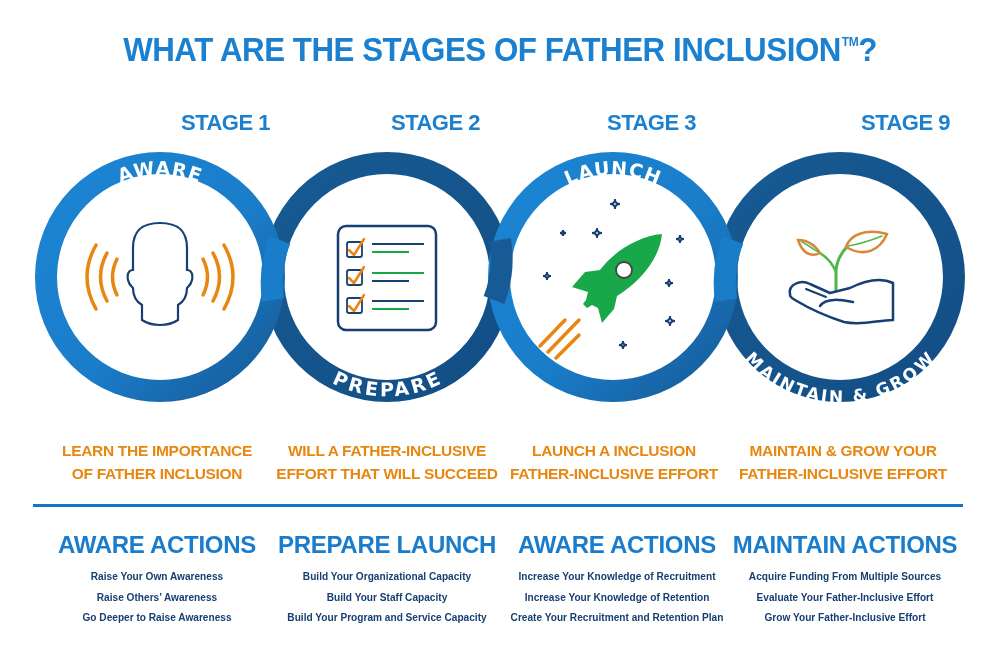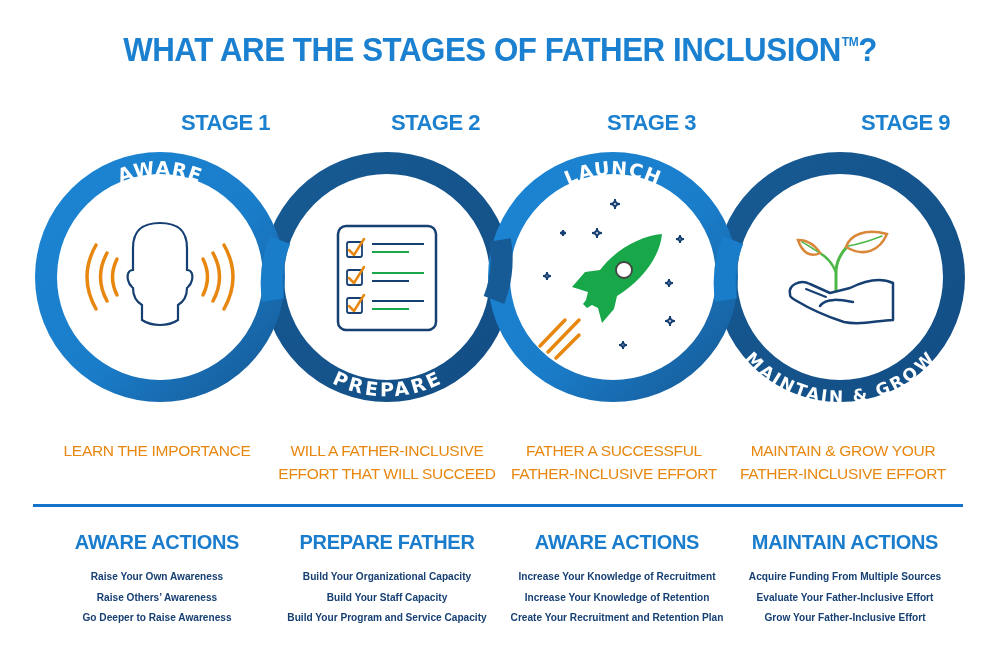--- a/index.html
+++ b/index.html
@@ -11,28 +11,28 @@
       transform: scaleX(0.92); transform-origin: center;
     }
     .title sup { font-size: 13px; vertical-align: top; position: relative; top: 4px; margin-left: 1px; }
     .stage-label {
       position: absolute; top: 110px; width: 220px; margin-left: -110px; text-align: right;
       color: #1a80cf; font-weight: bold; font-size: 22px; letter-spacing: -0.5px;
     }
     #rings { position: absolute; left: 0; top: 0; }
     .desc {
       position: absolute; top: 439px; width: 240px; margin-left: -120px; text-align: center;
-      color: #e8870f; font-weight: normal; font-size: 15.5px; line-height: 23px; letter-spacing: -0.3px;
+      color: #e8870f; font-weight: bold; font-size: 15.5px; line-height: 23px; letter-spacing: -0.3px;
     }
     .divider {
       position: absolute; left: 33px; top: 504px; width: 930px; height: 3px; background: #1474cc;
     }
     .actions-title {
       position: absolute; top: 531px; width: 240px; margin-left: -120px; text-align: center;
-      color: #1a7ccc; font-weight: bold; font-size: 20px; letter-spacing: -0.3px;
+      color: #1a7ccc; font-weight: bold; font-size: 24px; letter-spacing: -0.3px;
     }
     .actions-list {
       position: absolute; top: 566px; width: 250px; margin-left: -125px; text-align: center;
       color: #163f72; font-weight: bold; font-size: 11.5px; line-height: 20.5px;
       list-style: none; padding: 0; margin-top: 0; margin-bottom: 0;
       transform: scaleX(0.88); transform-origin: center top;
     }
     .actions-list li { white-space: nowrap; }
   </style>
 </head>
@@ -157,38 +157,39 @@
       <path d="M 818,252 C 812,248 806,244 802,242" stroke="#4db848" stroke-width="1.5"></path>
     </g>
     <path d="M 790,294 C 788,285 800,279 810,284 L 830,293 L 850,288 C 862,282 878,276 893,283 L 893,320 C 878,320 862,326 844,322 C 825,316 805,306 795,300 C 790,297 790,296 790,294 Z" fill="#ffffff" stroke="#163f72" stroke-width="2.5" stroke-linejoin="round"></path>
     <path d="M 820,306 C 826,297 842,300 853,302" fill="none" stroke="#163f72" stroke-width="2.5" stroke-linecap="round"></path>
     <path d="M 806,289 L 826,297" fill="none" stroke="#163f72" stroke-width="2" stroke-linecap="round"></path>
   </g>
 </svg>
 
 <div class="desc" style="left:157px">
   <div>LEARN THE IMPORTANCE</div>
+  <div>OF FATHER INCLUSION</div>
 </div>
 <div class="desc" style="left:387px">
   <div>WILL A FATHER-INCLUSIVE</div>
   <div>EFFORT THAT WILL SUCCEED</div>
 </div>
 <div class="desc" style="left:614px">
-  <div>FATHER A SUCCESSFUL</div>
+  <div>LAUNCH A INCLUSION</div>
   <div>FATHER-INCLUSIVE EFFORT</div>
 </div>
 <div class="desc" style="left:843px">
   <div>MAINTAIN &amp; GROW YOUR</div>
   <div>FATHER-INCLUSIVE EFFORT</div>
 </div>
 
 <div class="divider"></div>
 
 <div class="actions-title" style="left:157px">AWARE ACTIONS</div>
-<div class="actions-title" style="left:387px">PREPARE FATHER</div>
+<div class="actions-title" style="left:387px">PREPARE LAUNCH</div>
 <div class="actions-title" style="left:617px">AWARE ACTIONS</div>
 <div class="actions-title" style="left:845px">MAINTAIN ACTIONS</div>
 
 <ul class="actions-list" style="left:157px">
   <li>Raise Your Own Awareness</li>
   <li>Raise Others’ Awareness</li>
   <li>Go Deeper to Raise Awareness</li>
 </ul>
 <ul class="actions-list" style="left:387px">
   <li>Build Your Organizational Capacity</li>

